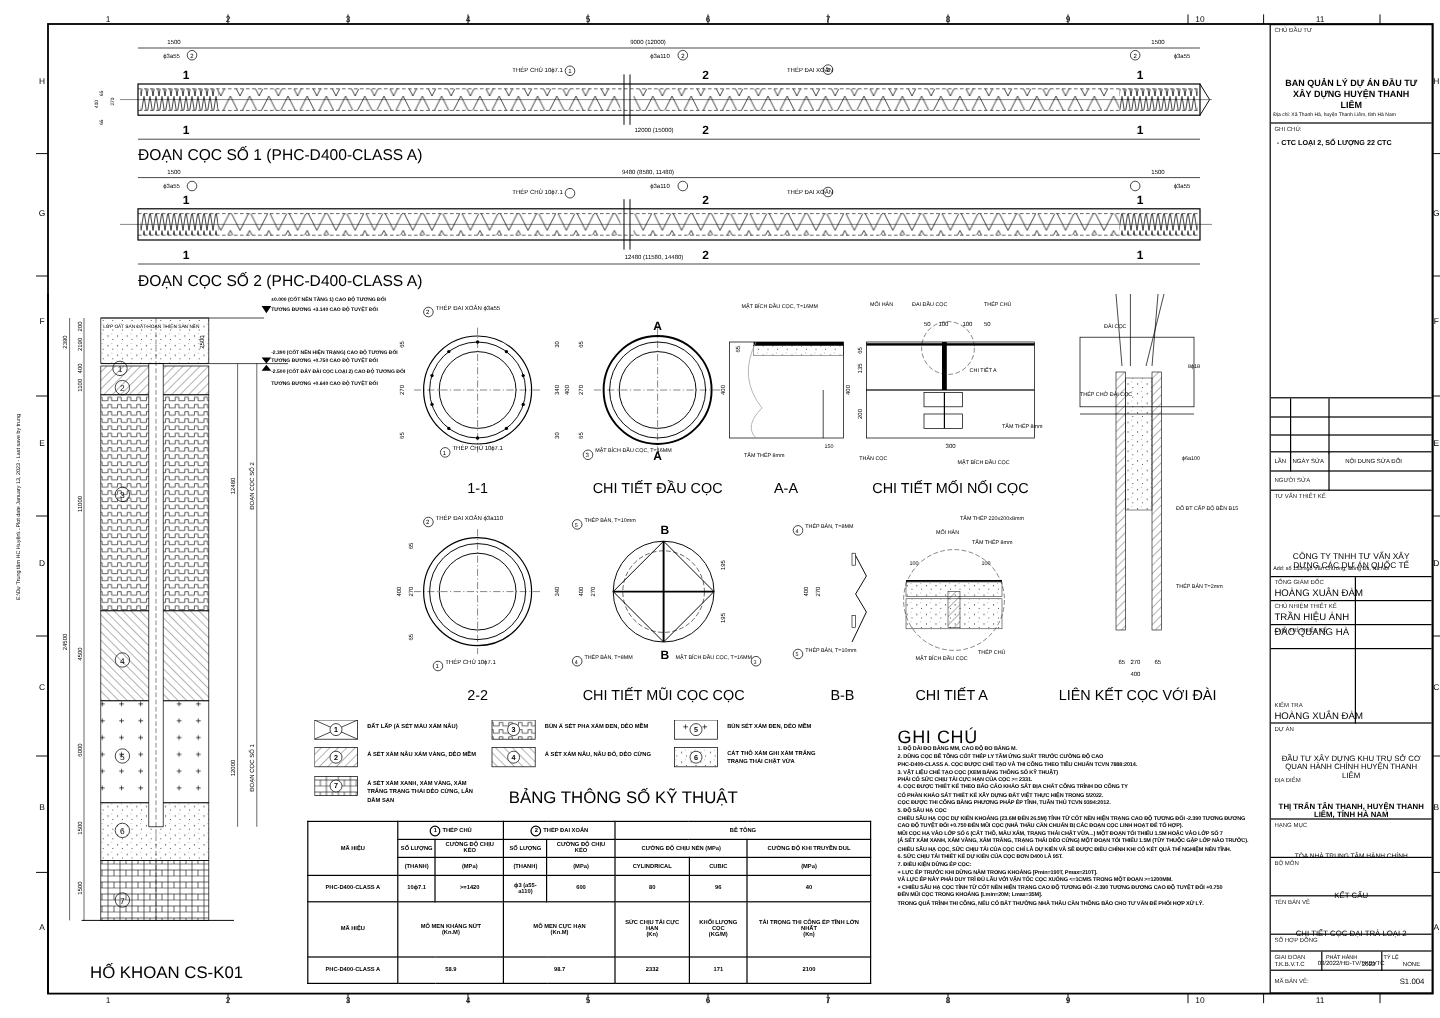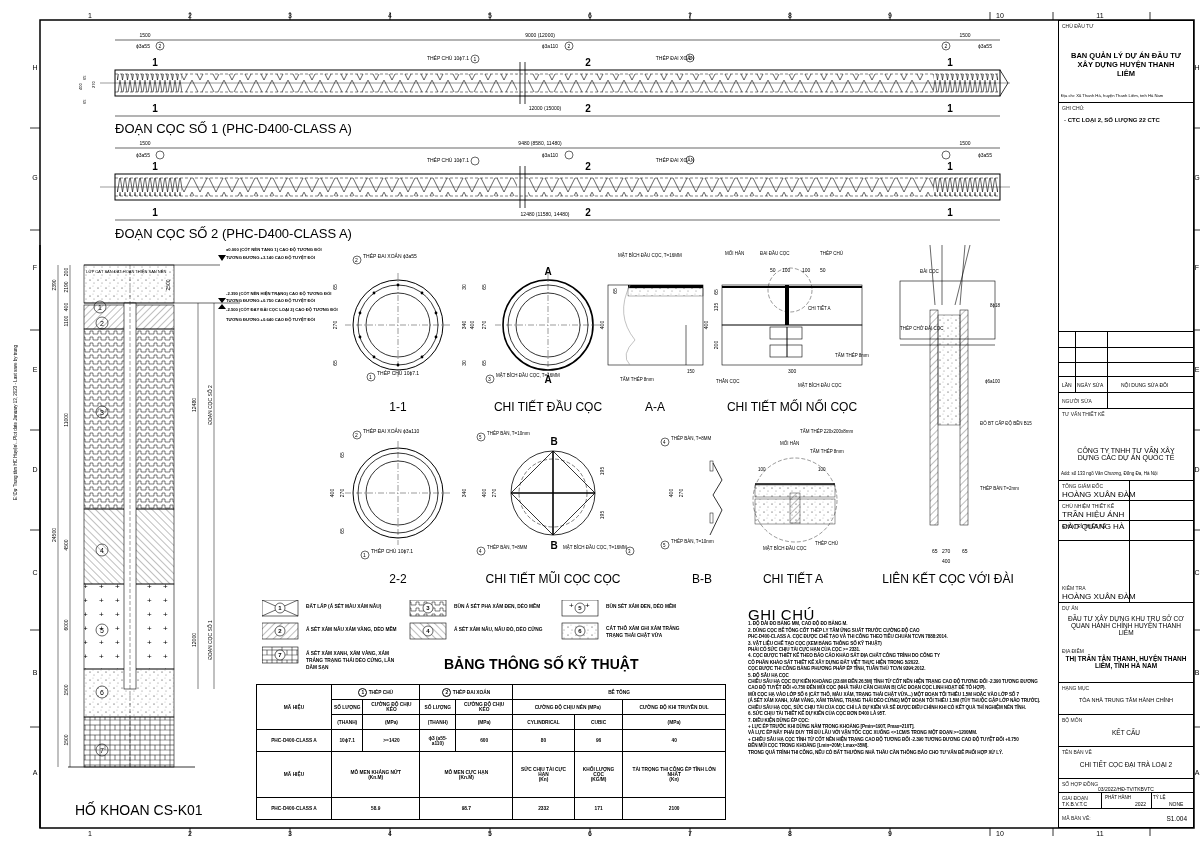--- a/index.html
+++ b/index.html
@@ -2,21 +2,21 @@
 <html><head>
 <meta charset="utf-8">
 <style>
   html,body{margin:0;padding:0;background:#fff;}
   body{width:1200px;height:848px;position:relative;overflow:hidden;font-family:"Liberation Sans",sans-serif;color:#000;}
   .abs{position:absolute;}
   svg text{font-family:"Liberation Sans",sans-serif;}
   .tb{position:absolute;left:1058px;top:20px;width:136px;height:808px;border:1.5px solid #000;box-sizing:border-box;font-size:6px;}
   .tb .cell{position:absolute;left:0;width:100%;box-sizing:border-box;border-bottom:1px solid #000;}
   .lbl{font-size:5px;color:#222;position:absolute;left:3px;top:2px;}
-  .big{font-weight:bold;text-align:center;position:absolute;left:0;width:100%;}
+  .big{font-weight:bold;text-align:center;position:absolute;left:0;width:100%;margin-top:14px;}
   .name{font-size:8px;position:absolute;left:3px;}
   .notes{position:absolute;left:748px;top:612px;width:300px;font-size:4.6px;line-height:6.4px;font-weight:bold;letter-spacing:-0.1px;}
   .notes h2{font-size:15px;margin:0 0 3px 0;font-weight:normal;letter-spacing:0.5px;}
   table.spec{position:absolute;left:256px;top:684px;width:470px;border-collapse:collapse;font-size:4.8px;font-weight:bold;text-align:center;}
   table.spec td{border:1px solid #000;padding:0 2px;height:14px;}
   .legend{position:absolute;font-size:4.8px;font-weight:bold;}
 </style>
 </head>
 <body>
 
@@ -577,21 +577,21 @@
       </g>
   </svg>
   <div style="position:absolute;left:44px;top:4px;width:100px;">ĐẤT LẤP (Á SÉT MÀU XÁM NÂU)</div>
   <div style="position:absolute;left:44px;top:27px;width:100px;">Á SÉT XÁM NÂU XÁM VÀNG, DẺO MỀM</div>
   <div style="position:absolute;left:44px;top:50px;width:100px;line-height:7px;">Á SÉT XÁM XANH, XÁM VÀNG, XÁM TRẮNG TRẠNG THÁI DẺO CỨNG, LẪN DĂM SẠN</div>
   <div style="position:absolute;left:192px;top:4px;width:100px;">BÙN Á SÉT PHA XÁM ĐEN, DẺO MỀM</div>
   <div style="position:absolute;left:192px;top:27px;width:100px;">Á SÉT XÁM NÂU, NÂU ĐỎ, DẺO CỨNG</div>
   <div style="position:absolute;left:344px;top:4px;width:100px;">BÙN SÉT XÁM ĐEN, DẺO MỀM</div>
   <div style="position:absolute;left:344px;top:25px;width:80px;line-height:7px;">CÁT THÔ XÁM GHI XÁM TRẮNG TRẠNG THÁI CHẶT VỪA</div>
 </div>
-<div class="abs" style="left:444px;top:656px;font-size:14px;font-weight:bold;">BẢNG THÔNG SỐ KỸ THUẬT</div>
+<div class="abs" style="left:424px;top:656px;font-size:14px;">BẢNG THÔNG SỐ KỸ THUẬT</div>
 
 <table class="spec">
   <tbody>
       <tr>
     <td rowspan="3" style="width:70px">MÃ HIỆU</td>
     <td colspan="2"><span style="display:inline-block;border:1px solid #000;border-radius:50%;width:7px;height:7px;line-height:7px;">1</span> <span>THÉP CHỦ</span></td>
     <td colspan="2"><span style="display:inline-block;border:1px solid #000;border-radius:50%;width:7px;height:7px;line-height:7px;">2</span> <span>THÉP ĐAI XOẮN</span></td>
     <td colspan="3">BÊ TÔNG</td>
   </tr>
   <tr>

